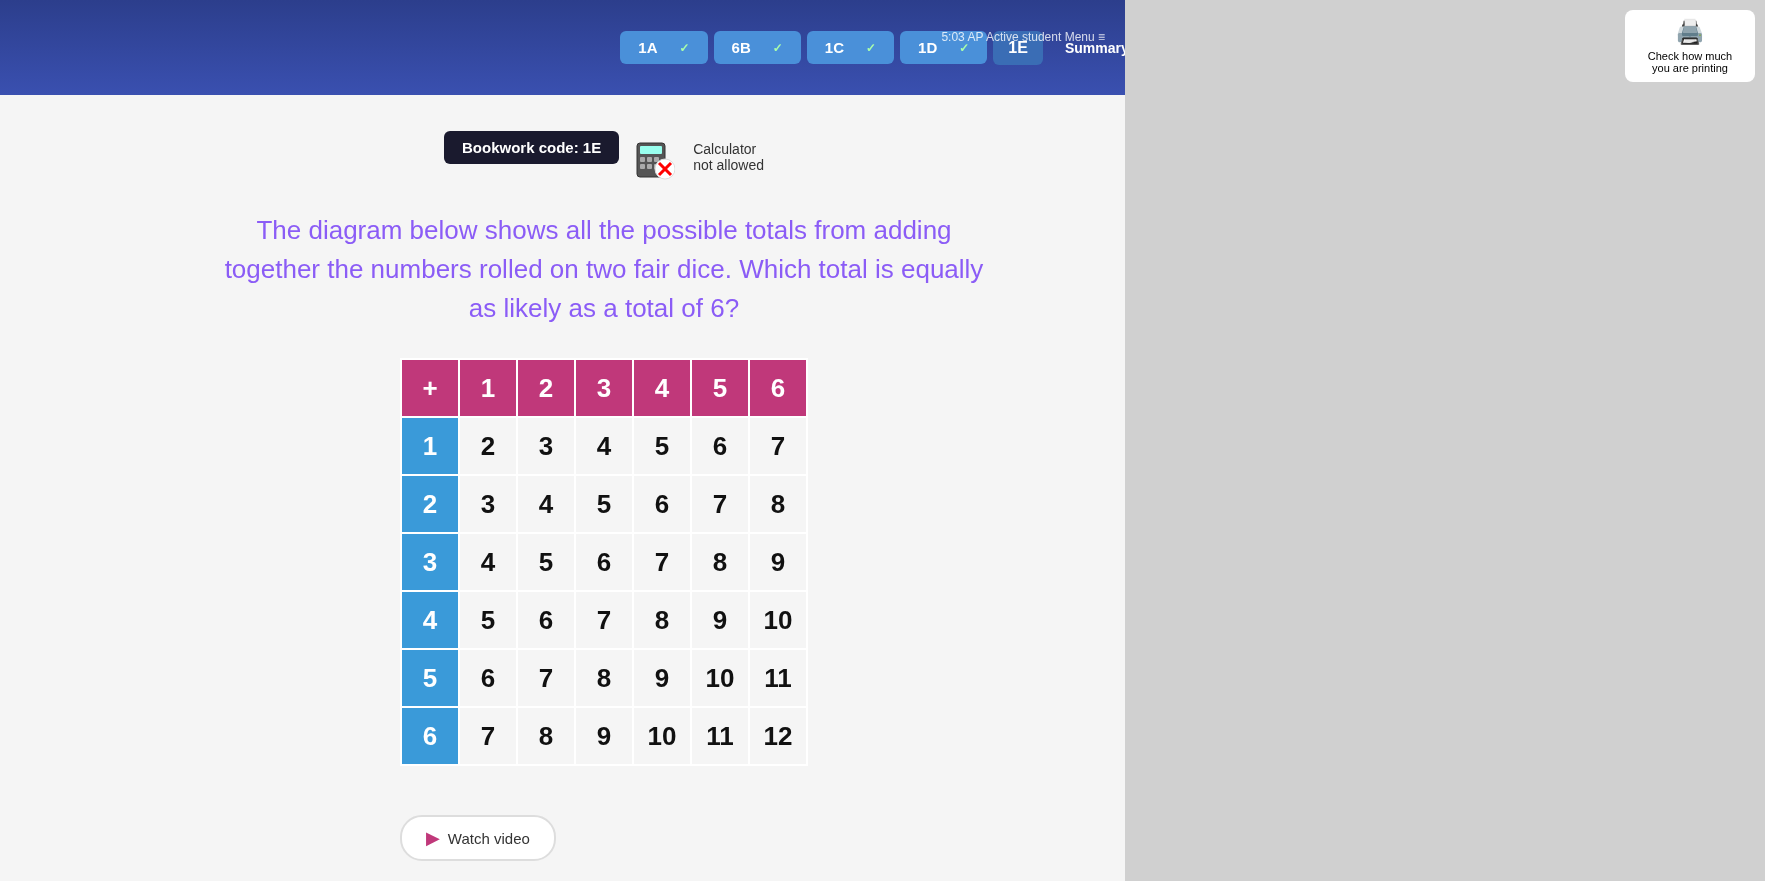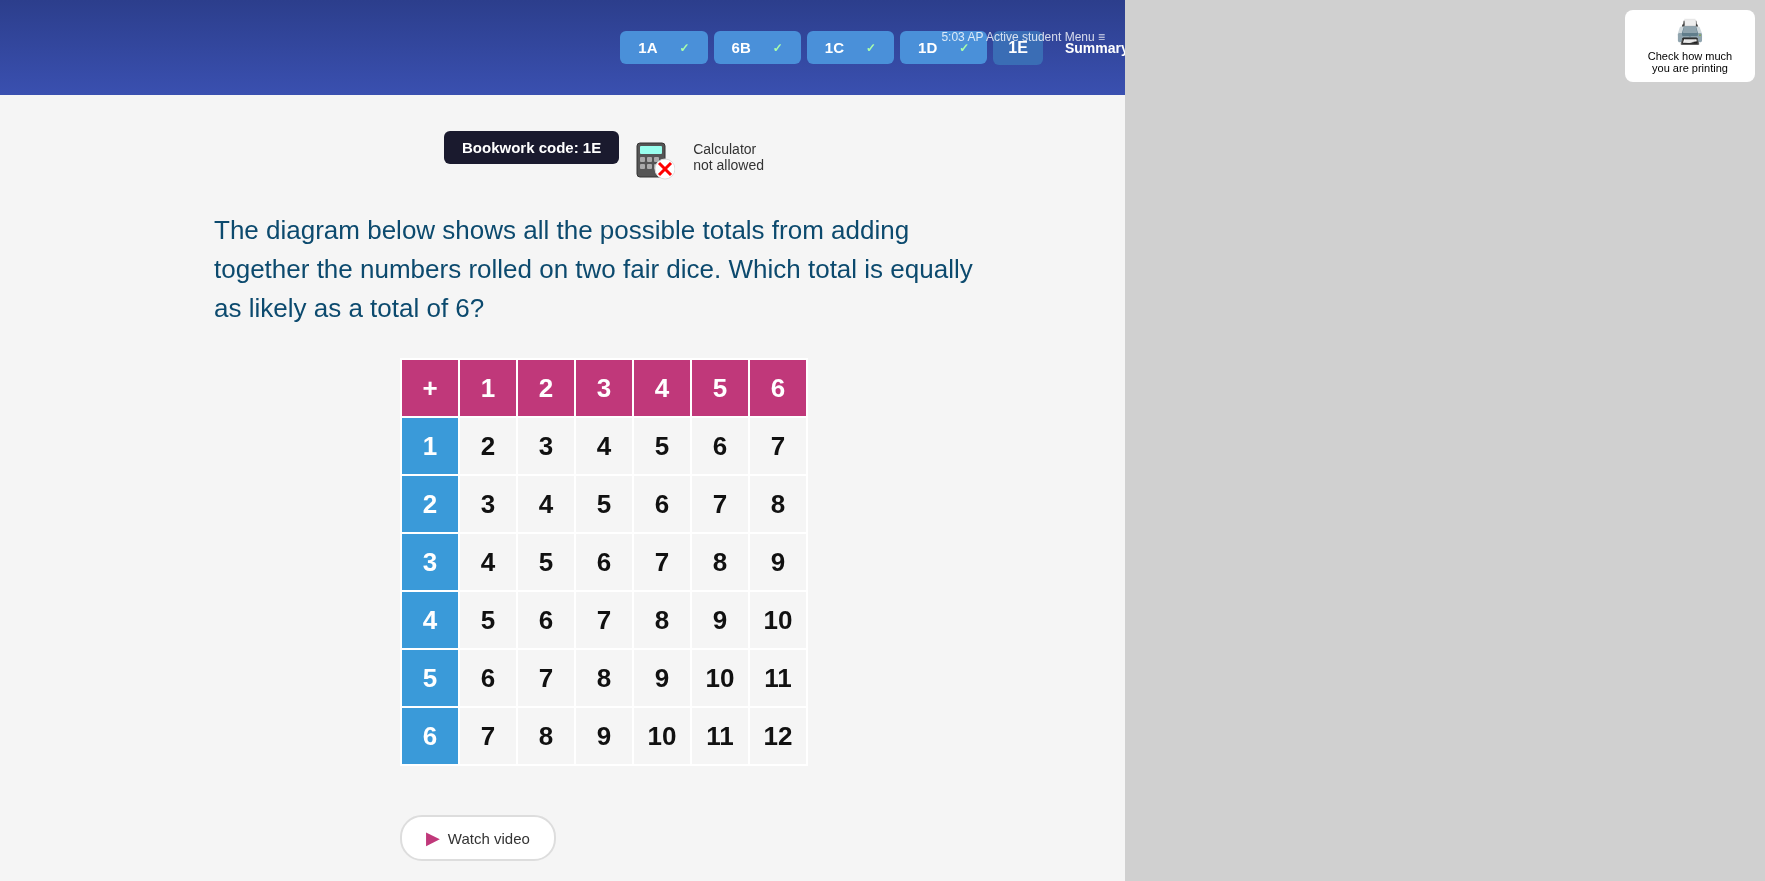--- a/index.html
+++ b/index.html
@@ -100,22 +100,22 @@
       display: flex;
       gap: 18px;
       font-size: 14px;
       color: #333;
       margin-top: 28px;
     }
 
     .question-text {
       font-size: 26px;
       line-height: 1.5;
-      color: #0c4a6e;
-      text-align: left;
+      color: #8b5cf6;
+      text-align: center;
       padding: 20px 60px 30px 60px;
       max-width: 900px;
       margin: 0 auto;
     }
 
     
     .dice-table-container {
       display: flex;
       justify-content: center;
       padding-bottom: 30px;

